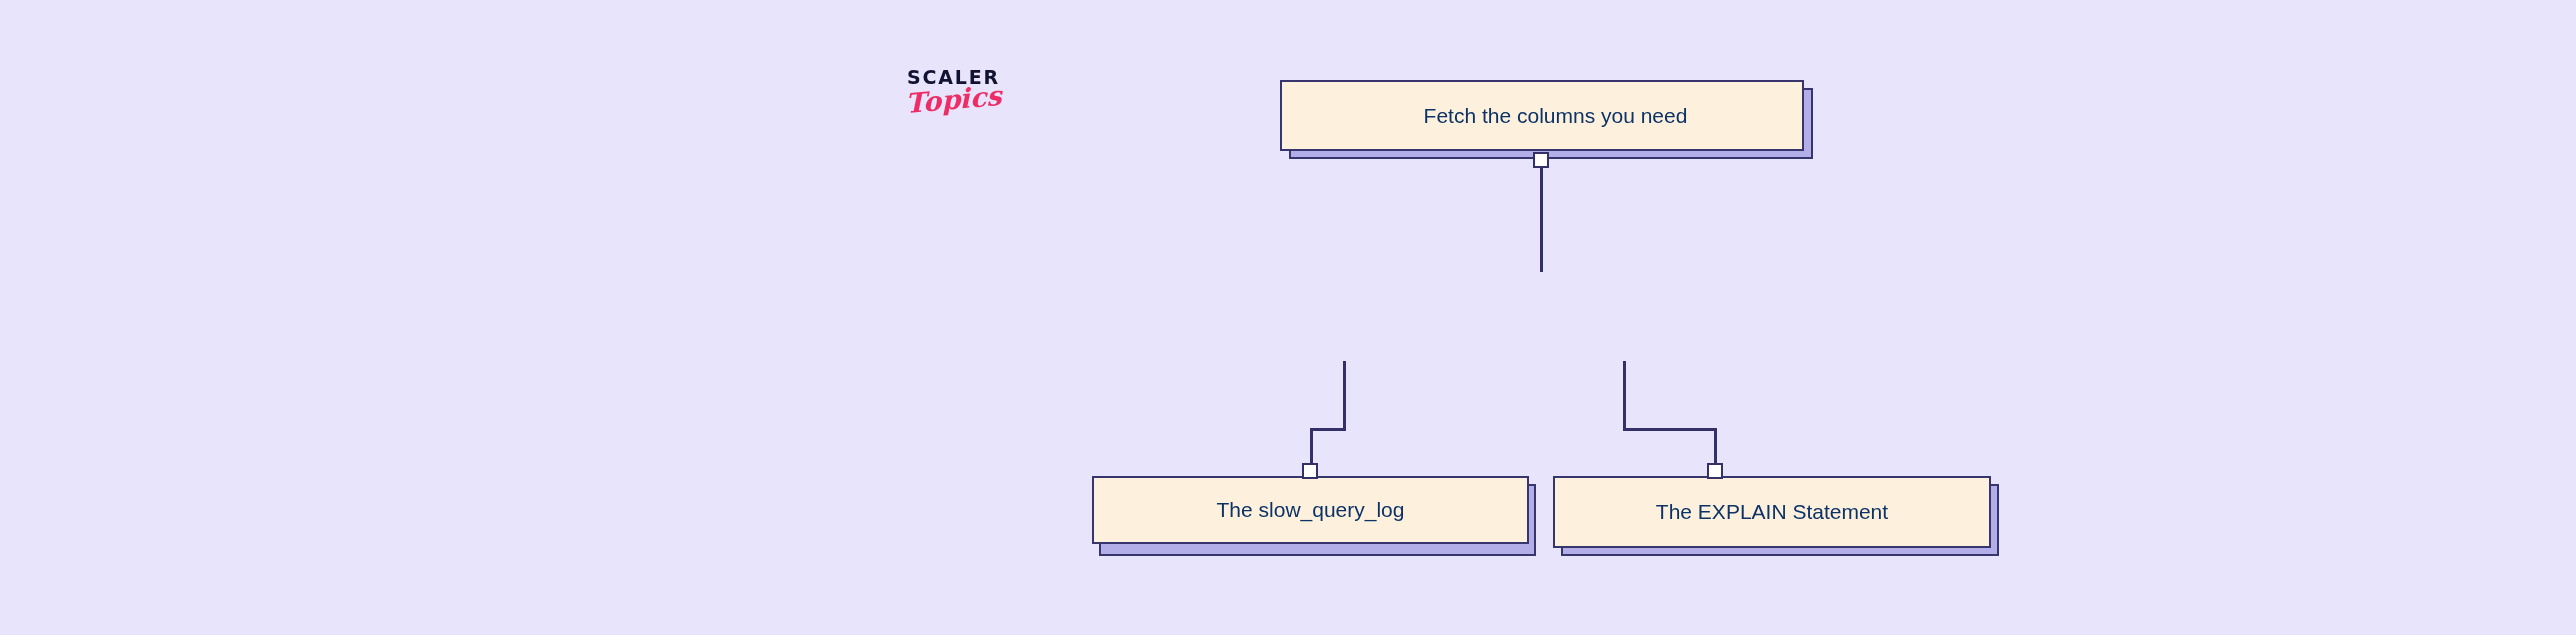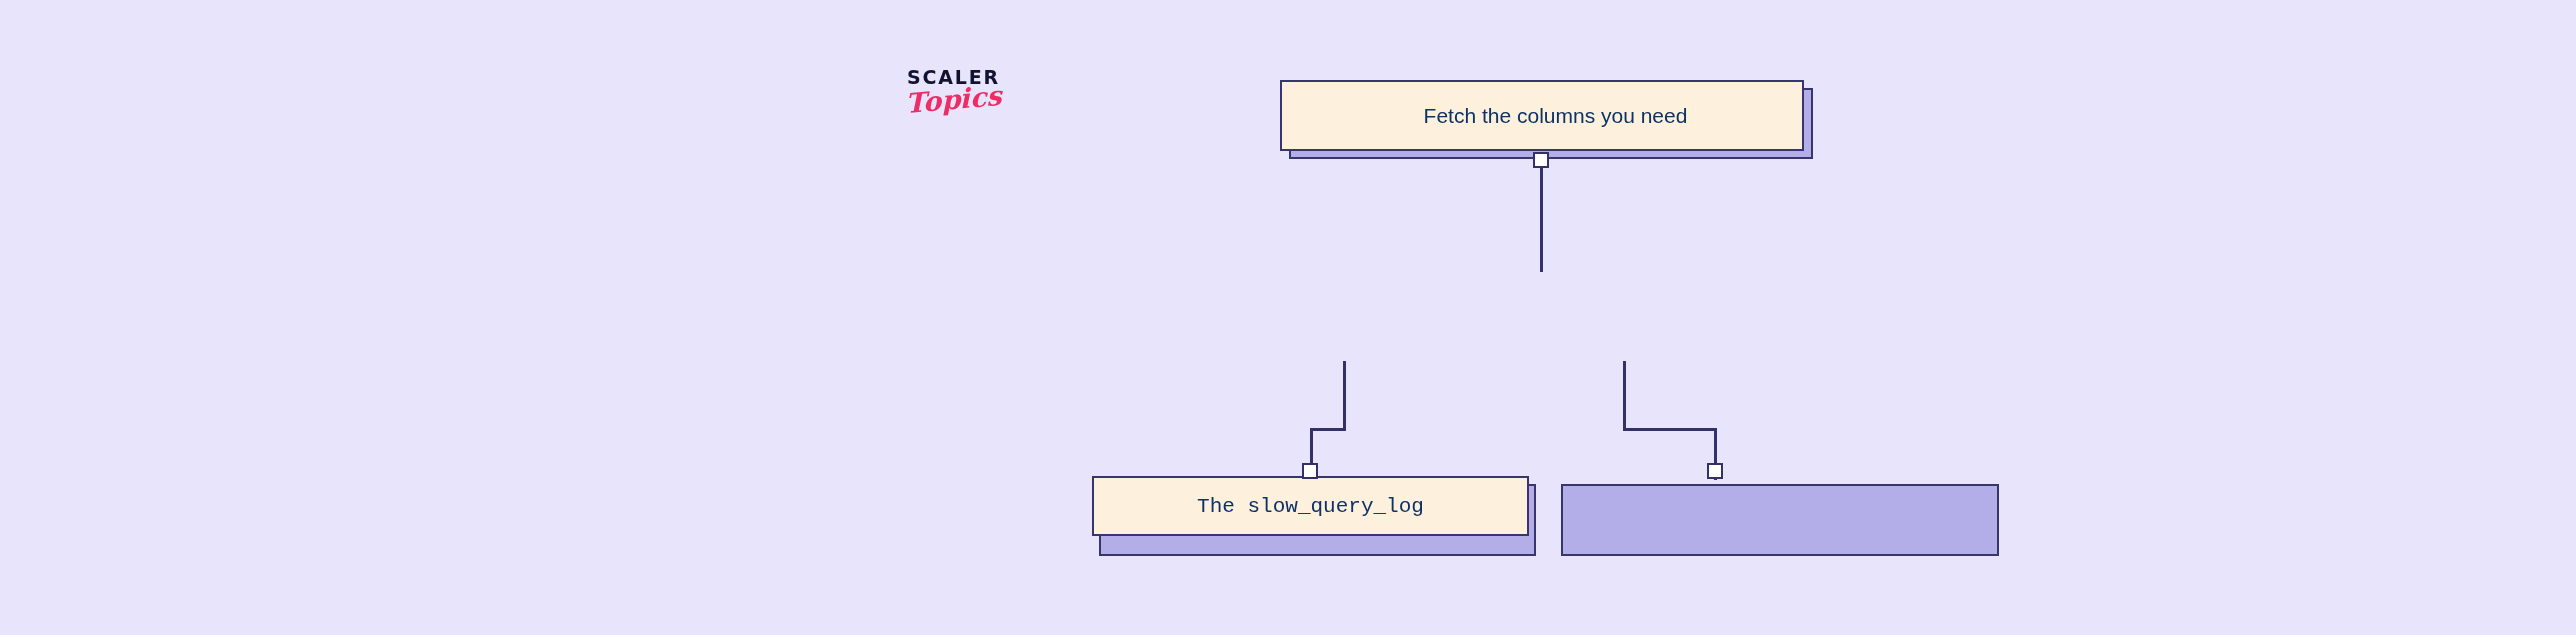--- a/index.html
+++ b/index.html
@@ -135,20 +135,23 @@
   <div class="conn-v" style="left:1714px; top:428px; height:52px;"></div>
   <div class="conn-node" style="left:1707px; top:463px; width:16px; height:16px;"></div>
 
   <div class="node-shadow" style="left:1289px; top:88px; width:524px; height:71px;"></div>
   <div class="node node-cream" style="left:1280px; top:80px; width:524px; height:71px;padding-left:27px;">
     <span>Fetch the columns you need</span>
   </div>
 
 
   <div class="node-shadow" style="left:1099px; top:484px; width:437px; height:72px;"></div>
-  <div class="node node-cream" style="left:1092px; top:476px; width:437px; height:60px;font-family:Liberation Mono, monospace;">
+  <div class="node node-cream" style="left:1092px; top:476px; width:437px; height:68px;">
     <span>The slow_query_log</span>
   </div>
 
   <div class="node-shadow" style="left:1561px; top:484px; width:438px; height:72px;"></div>
+  <div class="node node-cream" style="left:1553px; top:476px; width:438px; height:72px;">
+    <span>The EXPLAIN Statement</span>
+  </div>
 
 </div>
 
 
 </body></html>

